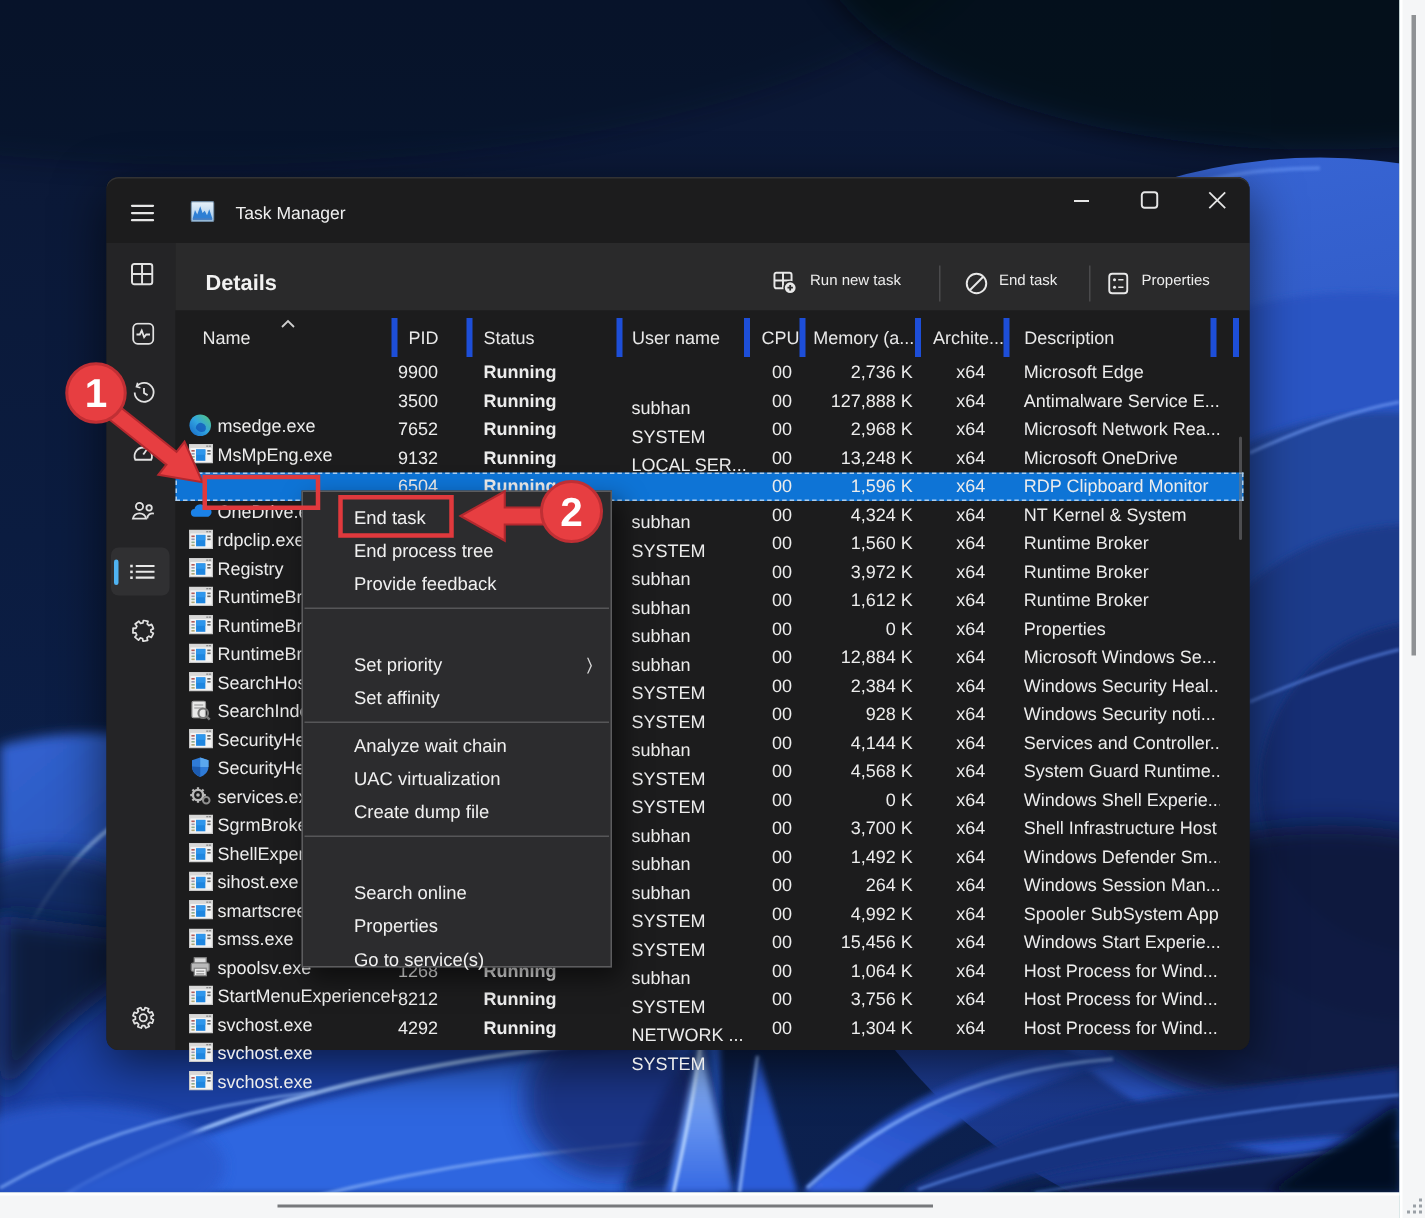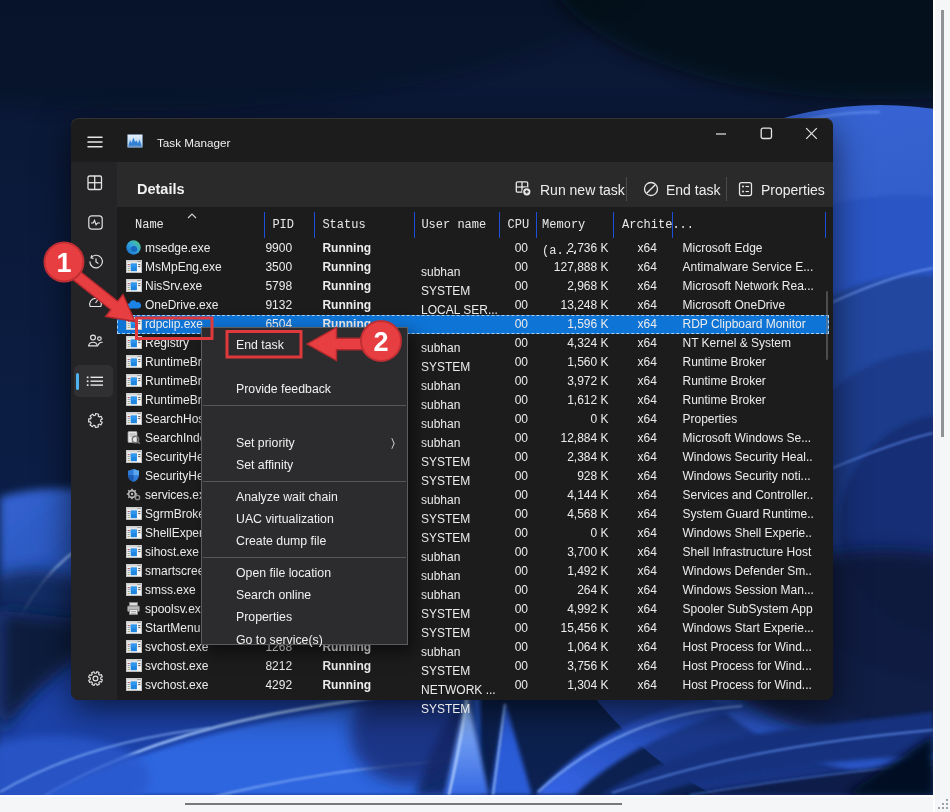--- a/index.html
+++ b/index.html
@@ -8,30 +8,30 @@
 #winbg { position:absolute; left:71px; top:118px; width:762px; height:582px; background:#1d1d1e; border-radius:8px; box-shadow:0 10px 34px rgba(0,0,0,0.6); }
 #titlebar { position:absolute; left:71px; top:118px; width:762px; height:44px; background:#1c1c1d; border-radius:8px 8px 0 0; box-shadow:inset 0 1px 0 rgba(255,255,255,0.10); }
 #sidebar { position:absolute; left:71px; top:162px; width:46px; height:538px; background:#242426; border-radius:0 0 0 8px; }
 #toolbar { position:absolute; left:117px; top:162px; width:716px; height:45px; background:#2a2a2b; }
 #tablebg { position:absolute; left:117px; top:207px; width:716px; height:493px; background:#1c1c1d; border-radius:0 0 8px 0; }
 #selpill { position:absolute; left:74px; top:365px; width:39px; height:32px; background:#303032; border-radius:5px; }
 #selbar { position:absolute; left:75.5px; top:373px; width:3px; height:17px; background:#4fb3f2; border-radius:2px; }
 .ttl { position:absolute; left:157px; top:135.5px; font-size:11.7px; color:#efefef; }
 
 #details-h { position:absolute; left:137px; top:181px; font-size:14.5px; font-weight:bold; color:#f2f2f2; }
-.tbtn { position:absolute; top:182px; font-size:14px; color:#ededed; }
+.tbtn { position:absolute; top:182px; font-size:10px; color:#ededed; }
 .tsep { position:absolute; top:177px; width:1px; height:24px; background:#4a4a4c; }
 
 #thead { position:absolute; left:117px; top:212px; width:716px; height:26px; font-size:12px; color:#e8e8e8; }
-.hcell { position:absolute; top:0; height:26px; line-height:26px; border-right:1px solid #1d4ed8;font-family:Liberation Mono, monospace; }
+.hcell { position:absolute; top:0; height:26px; line-height:26px; border-right:4px solid #1d4ed8; }
 
 .row { position:absolute; left:117px; width:712px; height:19px; font-size:12px; color:#ececec; }
 .row > div { position:absolute; top:0; height:19px; line-height:19px; white-space:nowrap; overflow:hidden; }
 .row.sel { background:#0e74d6; outline:1px dashed rgba(255,255,255,0.65); outline-offset:-1px; }
-.c-name { left:9px;  width:139px; }
+.c-name { left:9px;  width:139px;margin-top:36px; }
 .c-pid  { left:148px; width:124px; text-align:right; }
 .c-pid  { left:148.4px; width:50px; text-align:left; padding-right:19px; }
 .c-st   { left:198.4px; width:100px; padding-left:7px;font-weight:bold; }
 .c-user { left:298px; width:90px;  padding-left:6px;margin-top:24px; }
 .c-cpu  { left:382.5px; width:28.5px; text-align:right; }
 .c-mem  { left:420px; width:71.5px; text-align:right; }
 .c-arch { left:497.5px; width:58px; padding-left:7.5px;text-align:center; }
 .c-desc { left:556px; width:140px; padding-left:9.5px; }
 .ric { display:inline-block; width:19px; vertical-align:middle; margin-top:-2px; }
 .ric svg { vertical-align:middle; }
@@ -250,20 +250,21 @@
     </svg>
 <div class="tbtn" style="left:761px">Properties</div>
 <div id="thead">
 <div class="hcell" style="left:9px;width:139.4px;padding-left:9px">Name</div>
 <div class="hcell" style="left:148.4px;width:50px;padding-left:7px">PID</div>
 <div class="hcell" style="left:198.4px;width:100px;padding-left:7px">Status</div>
 <div class="hcell" style="left:298.4px;width:84.2px;padding-left:6px">User name</div>
 <div class="hcell" style="left:382.6px;width:37.5px;padding-left:8px">CPU</div>
 <div class="hcell" style="left:420.1px;width:77.4px;padding-left:5px">Memory (a...</div>
 <div class="hcell" style="left:497.5px;width:58.9px;padding-left:7.5px">Archite...</div>
+<div class="hcell" style="left:556.4px;width:138.1px;padding-left:9.5px">Description</div>
 <div class="hcell" style="left:694.5px;width:14.5px"></div>
 </div>
 <svg class="abs" style="left:186px;top:212px" width="12" height="8" viewBox="0 0 12 8">
       <path d="M2,6 L6,2 L10,6" fill="none" stroke="#cfcfcf" stroke-width="1.2"></path>
     </svg>
 <div class="row" style="top:238.5px">
       <div class="c-name"><span class="ric"><svg width="15" height="15" viewBox="0 0 15 15">
             <defs>
               <linearGradient id="eg" x1="0" y1="1" x2="1" y2="0">
                 <stop offset="0" stop-color="#1565c8"></stop>
@@ -313,21 +314,21 @@
             <rect x="13.3" y="1" width="1.4" height="0.9" fill="#8a8a8a"></rect>
             <rect x="4.7" y="3.6" width="6.2" height="7.6" fill="#1e86e0"></rect>
             <rect x="4.7" y="3.6" width="6.2" height="3.6" fill="#2e96ec"></rect>
             <rect x="1.6" y="4" width="2.2" height="1.1" fill="#b05c5c"></rect>
             <rect x="1.6" y="6" width="2.2" height="1.1" fill="#9a9ab2"></rect>
             <rect x="1.6" y="8" width="2.2" height="1.1" fill="#8fae8f"></rect>
             <rect x="1.6" y="10" width="2.2" height="1.1" fill="#b0a878"></rect>
             <rect x="12.2" y="4" width="2.2" height="1.1" fill="#666"></rect>
             <rect x="12.2" y="6" width="2.2" height="1.1" fill="#666"></rect>
           </svg></span><span class="nm">NisSrv.exe</span></div>
-      <div class="c-pid">5798</div>
+      <div class="c-pid">7652</div>
       <div class="c-st">Running</div>
       <div class="c-user">LOCAL SER...</div>
       <div class="c-cpu">00</div>
       <div class="c-mem">2,968 K</div>
       <div class="c-arch">x64</div>
       <div class="c-desc">Microsoft Network Rea...</div>
     </div>
 <div class="row" style="top:295.5px">
       <div class="c-name"><span class="ric"><svg width="16" height="15" viewBox="0 0 16 15">
             <path d="M4,11.5 a2.6,2.6 0 0 1 -0.3,-5.2 a3.6,3.6 0 0 1 6.8,-1 a3.2,3.2 0 0 1 2.4,6.2z" fill="#1b82e8"></path>
@@ -774,30 +775,30 @@
       <div class="c-st">Running</div>
       <div class="c-user">SYSTEM</div>
       <div class="c-cpu">00</div>
       <div class="c-mem">1,304 K</div>
       <div class="c-arch">x64</div>
       <div class="c-desc">Host Process for Wind...</div>
     </div>
 <div id="tscroll"></div>
 <div id="menu">
 <div class="mi" style="top:6.0px">End task</div>
+<div class="mi" style="top:28.2px">End process tree</div>
 <div class="mi" style="top:50.4px">Provide feedback</div>
 <div class="msep" style="top:76.8px"></div>
 <div class="mi" style="top:126.4px">Set affinity</div>
 <div class="mi" style="top:104.2px">Set priority<span class="subarr">〉</span></div>
 <div class="msep" style="top:152.8px"></div>
 <div class="mi" style="top:158.0px">Analyze wait chain</div>
 <div class="mi" style="top:180.2px">UAC virtualization</div>
 <div class="mi" style="top:202.4px">Create dump file</div>
 <div class="msep" style="top:228.8px"></div>
-<div class="mi" style="top:234.0px">Open file location</div>
 <div class="mi" style="top:256.2px">Search online</div>
 <div class="mi" style="top:278.4px">Properties</div>
 <div class="mi" style="top:300.6px">Go to service(s)</div>
 </div>
 
 <svg class="abs" style="left:0;top:0;z-index:60" width="950" height="812" viewBox="0 0 950 812">
 <g stroke="#b3282e" stroke-width="1.4" fill="#e73e41">
 <polygon points="77.4,269.2 117.7,301.2 123,294.5 135,321.5 105.6,316.5 110.9,309.8 70.6,277.8"></polygon>
 <polygon points="307,344 336.5,327.5 336.5,338.3 367,338.3 367,349.7 336.5,349.7 336.5,360.5"></polygon>
 </g>

